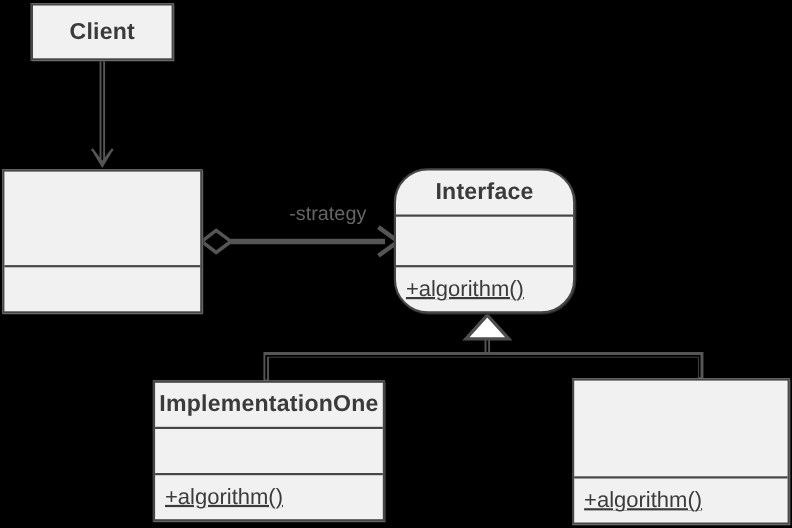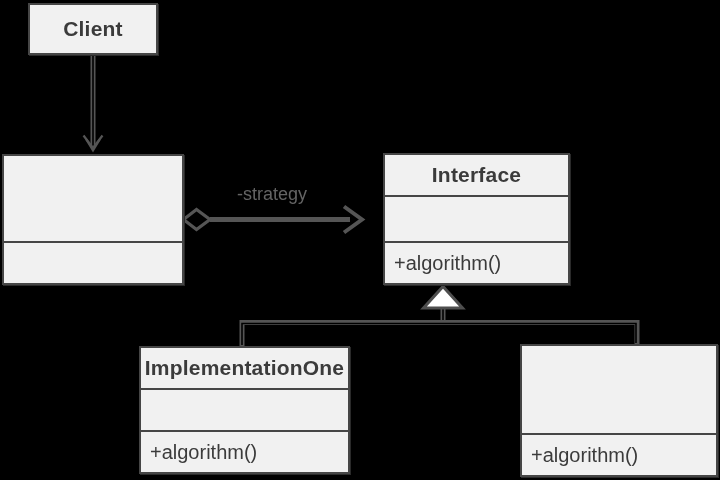--- a/index.html
+++ b/index.html
@@ -32,42 +32,43 @@
     color: #3b3b3b;
     letter-spacing: 0.2px;
   }
   .compartment.empty { }
   .compartment + .compartment { border-top: 2px solid #464646; }
   .compartment.methods {
     font-size: 20px;
     color: #3b3b3b;
     padding-left: 9px;
     justify-content: flex-start;
+    text-decoration: underline;
   }
   
   #box-client   { left: 28px;  top: 3px;   width: 130px; height: 52px;  }
   #box-client .title { flex: 1; justify-content: center; }
   #box-context  { left: 2px;   top: 154px; width: 182px; height: 131px; }
-  #box-interface{ left: 383px; top: 153px; width: 187px; height: 132px; }
+  #box-interface{ left: 358px; top: 153px; width: 165px; height: 132px; border-radius: 31px; }
   #box-impl-one { left: 139px; top: 346px; width: 211px; height: 128px; }
   #box-impl-two { left: 520px; top: 344px; width: 198px; height: 133px; }
   .three-comp .title { flex: 0 0 40px; }
   .three-comp .empty { flex: 1 1 auto; }
   .three-comp .methods { flex: 0 0 42px; }
   .three-comp .empty-b { flex: 0 0 42px; }
   #connector-layer {
     position: absolute;
     left: 0; top: 0;
     pointer-events: none;
   }
   #strategy-label {
     position: absolute;
     left: 237px; top: 183px;
     width: 96px; height: 22px;
-    text-align: left;
+    text-align: right;
     font-size: 18px;
     color: #646464;
     line-height: 22px;
   }
 </style>
 </head>
 <body>
 
 <div id="canvas">
 

